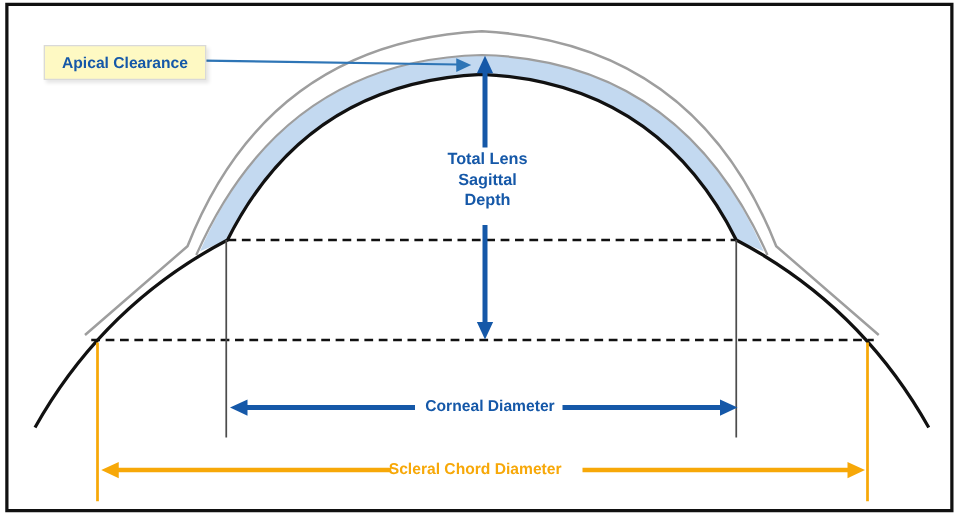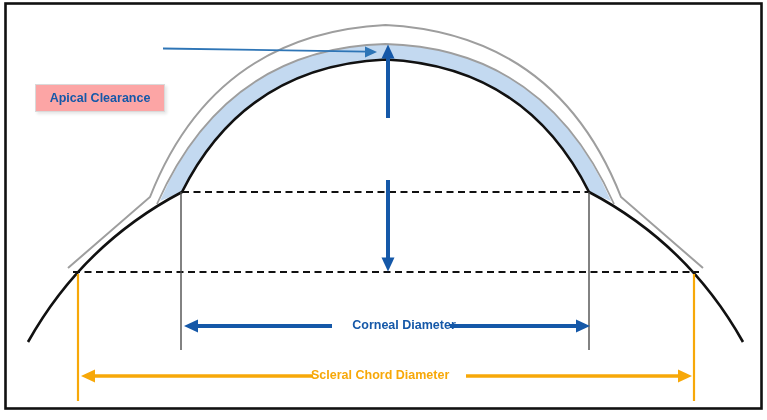--- a/index.html
+++ b/index.html
@@ -9,33 +9,32 @@
     background:#ffffff;
     font-family:"Liberation Sans", sans-serif;
     overflow:hidden;
   }
   #figure svg{position:absolute;left:0;top:0;}
   .label{position:absolute;font-weight:bold;}
   .blue-text{color:#1558A8;}
   .orange-text{color:#F7A808;}
   #apical-box{
     left:35px;top:36px;width:128px;height:26px;
-    background:#fca5a5;border:1px solid #d9d9d9;
+    background:#fef9c3;border:1px solid #d9d9d9;
     box-shadow:2px 2px 3px rgba(0,0,0,0.10);
     display:flex;align-items:center;justify-content:center;
     font-size:12.5px;
-    margin-top:48px;
   }
   #sagittal-label{
     left:334px;top:119px;width:112px;
     text-align:center;font-size:13px;line-height:16.5px;
   }
   #sagittal-label span{display:block;}
   #corneal-label{
-    left:344px;top:318px;width:120px;
+    left:332px;top:318px;width:120px;
     text-align:center;font-size:12.5px;
   }
   #scleral-label{
     left:311px;top:368px;width:160px;
     text-align:left;font-size:12.5px;
   }
 </style>
 </head>
 <body>
 
@@ -86,18 +85,23 @@
       <line x1="94" y1="376" x2="313" y2="376" stroke-width="3.6"></line>
       <line x1="466" y1="376" x2="679" y2="376" stroke-width="3.6"></line>
       <polygon points="692,376 678,369.5 678,382.5" stroke="none"></polygon>
     </g>
   </svg>
 
   <div class="label blue-text" id="apical-box">
     <span>Apical Clearance</span>
   </div>
 
+  <div class="label blue-text" id="sagittal-label">
+    <span>Total Lens</span>
+    <span>Sagittal</span>
+    <span>Depth</span>
+  </div>
 
   <div class="label blue-text" id="corneal-label">Corneal Diameter</div>
 
   <div class="label orange-text" id="scleral-label">Scleral Chord Diameter</div>
 
 </div>
 
 </body></html>

